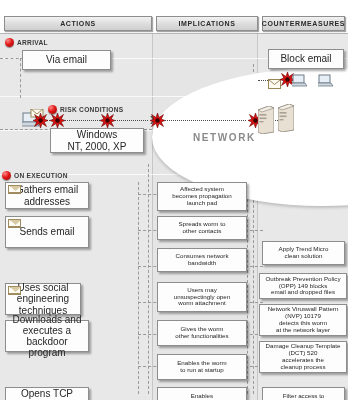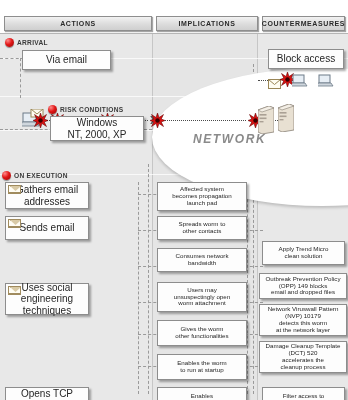--- a/index.html
+++ b/index.html
@@ -60,24 +60,23 @@
   
   .ellipse{
     position:absolute;
     left:152px;top:34px;width:340px;height:138px;
     background:#ffffff;
     border-radius:50%;
     box-shadow:0 2px 3px rgba(0,0,0,.18);
   }
   .ellipse-label{
     position:absolute;left:193px;top:98px;
-    font-size:12px;font-weight:bold;color:#8a8a8a;
+    font-size:10px;font-weight:bold;color:#8a8a8a;
     letter-spacing:1.6px;
     text-shadow:1px 1px 0 #ffffff;
-    font-style:italic;
   }
 
   
   .box{
     position:absolute;box-sizing:border-box;
     background:#fdfdfd;
     border:1px solid #8d8d8d;
     box-shadow:2px 2px 2px rgba(0,0,0,.33);
     display:flex;align-items:center;justify-content:center;
     text-align:center;
@@ -282,36 +281,39 @@
     </div>
     <div class="marker" style="left:2px;top:137px">
       <span class="bullet"></span>
       <span class="marker-label">ON EXECUTION</span>
     </div>
 
     <div class="box lg" style="left:22px;top:16px;width:89px;height:20px">
       <span>Via email</span>
     </div>
 
-    <div class="box lg" style="left:50px;top:82px;width:94px;height:25px">
+    <div class="box lg" style="left:50px;top:94px;width:94px;height:25px">
       <span>Windows<br>NT, 2000, XP</span>
     </div>
 
     <div class="box lg" style="left:5px;top:148px;width:84px;height:27px">
       <span class="env"></span>
       <span>Gathers email<br>addresses</span>
     </div>
-    <div class="box lg" style="left:5px;top:182px;width:84px;height:24px">
+    <div class="box lg" style="left:5px;top:182px;width:84px;height:32px">
       <span class="env"></span>
       <span>Sends email</span>
     </div>
-    <div class="box lg" style="left:5px;top:249px;width:84px;height:32px">
+    <div class="box lg" style="left:5px;top:249px;width:76px;height:32px">
       <span class="env"></span>
       <span>Uses social<br>engineering<br>techniques</span>
     </div>
+    <div class="box lg" style="left:5px;top:286px;width:84px;height:32px">
+      <span>Downloads and<br>executes a<br>backdoor program</span>
+    </div>
     <div class="box lg" style="left:5px;top:353px;width:84px;height:25px">
       <span>Opens TCP<br>port 1034</span>
     </div>
 
     <div class="box sm" style="left:157px;top:148px;width:90px;height:29px">
       <span>Affected system<br>becomes propagation<br>launch pad</span>
     </div>
     <div class="box sm" style="left:157px;top:182px;width:90px;height:24px">
       <span>Spreads worm to<br>other contacts</span>
     </div>
@@ -325,21 +327,21 @@
       <span>Gives the worm<br>other functionalities</span>
     </div>
     <div class="box sm" style="left:157px;top:320px;width:90px;height:26px">
       <span>Enables the worm<br>to run at startup</span>
     </div>
     <div class="box sm" style="left:157px;top:353px;width:90px;height:25px">
       <span>Enables<br>remote access</span>
     </div>
 
     <div class="box lg" style="left:268px;top:15px;width:76px;height:20px">
-      <span>Block access</span>
+      <span>Block email</span>
     </div>
     <div class="box sm" style="left:262px;top:207px;width:83px;height:24px">
       <span>Apply Trend Micro<br>clean solution</span>
     </div>
     <div class="box sm" style="left:259px;top:239px;width:88px;height:26px">
       <span>Outbreak Prevention Policy<br>(OPP) 149 blocks<br>email and dropped files</span>
     </div>
     <div class="box sm" style="left:259px;top:270px;width:88px;height:32px">
       <span>Network Viruswall Pattern<br>(NVP) 10179<br>detects this worm<br>at the network layer</span>
     </div>

